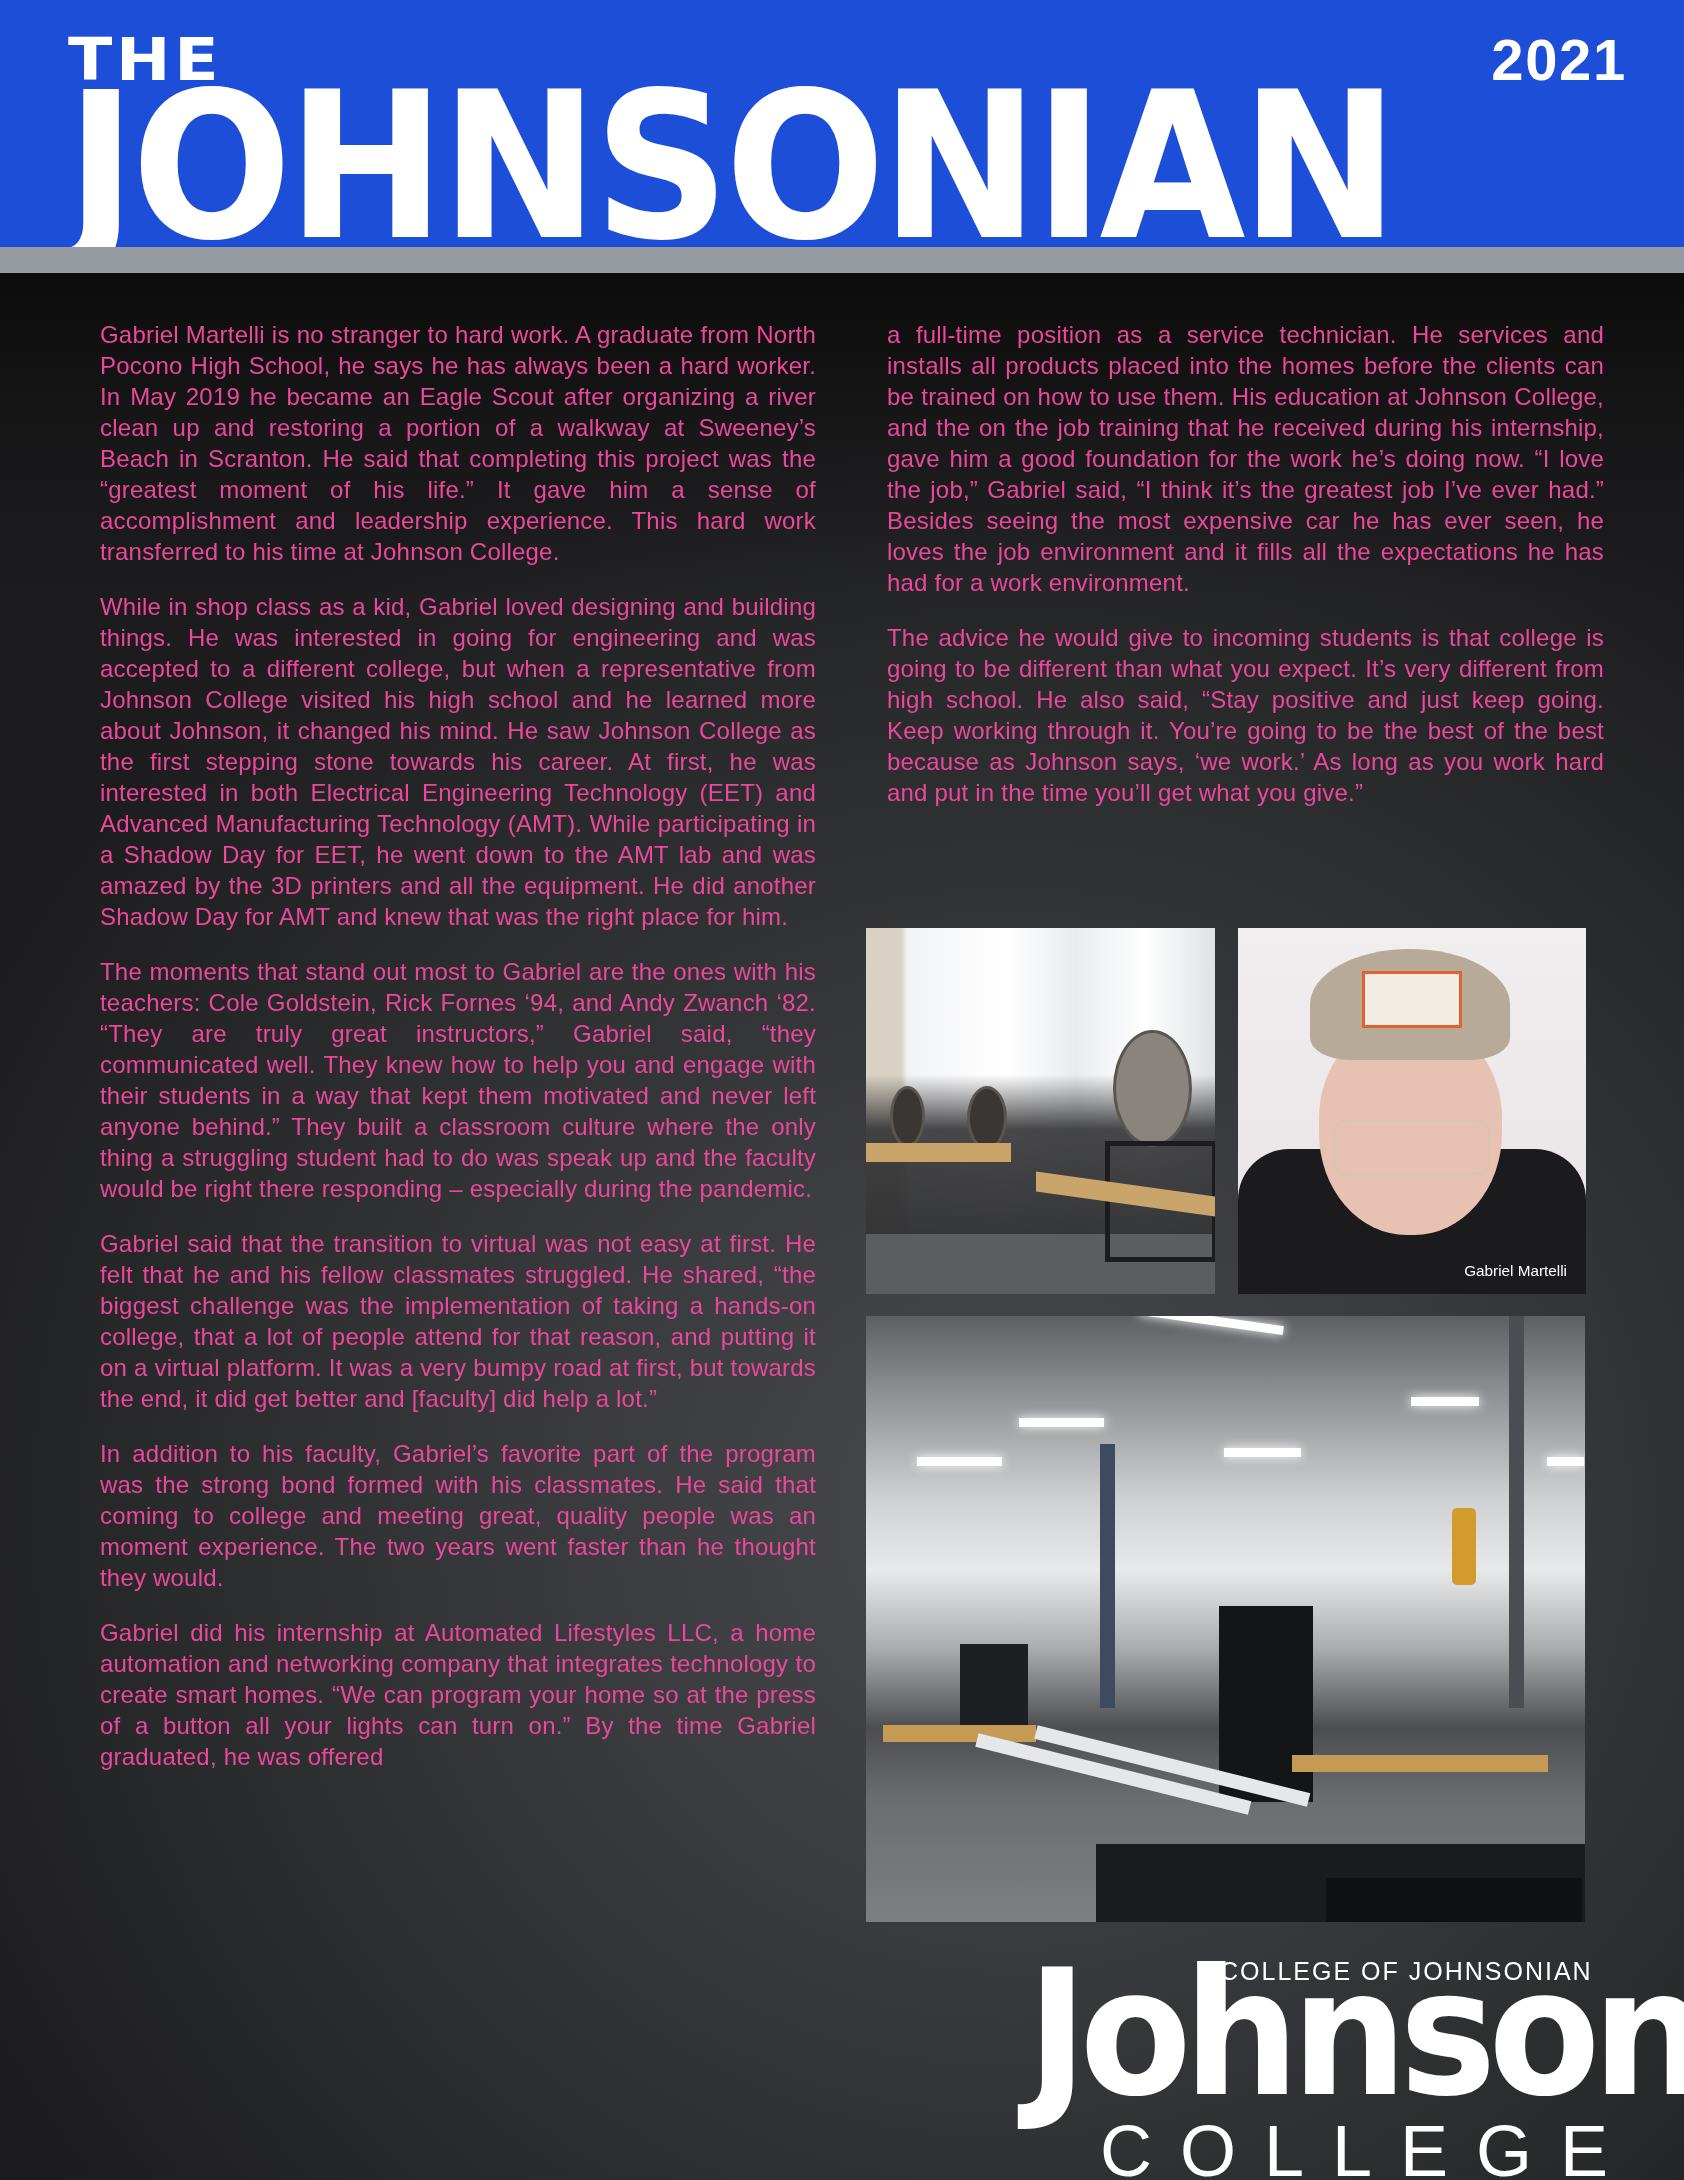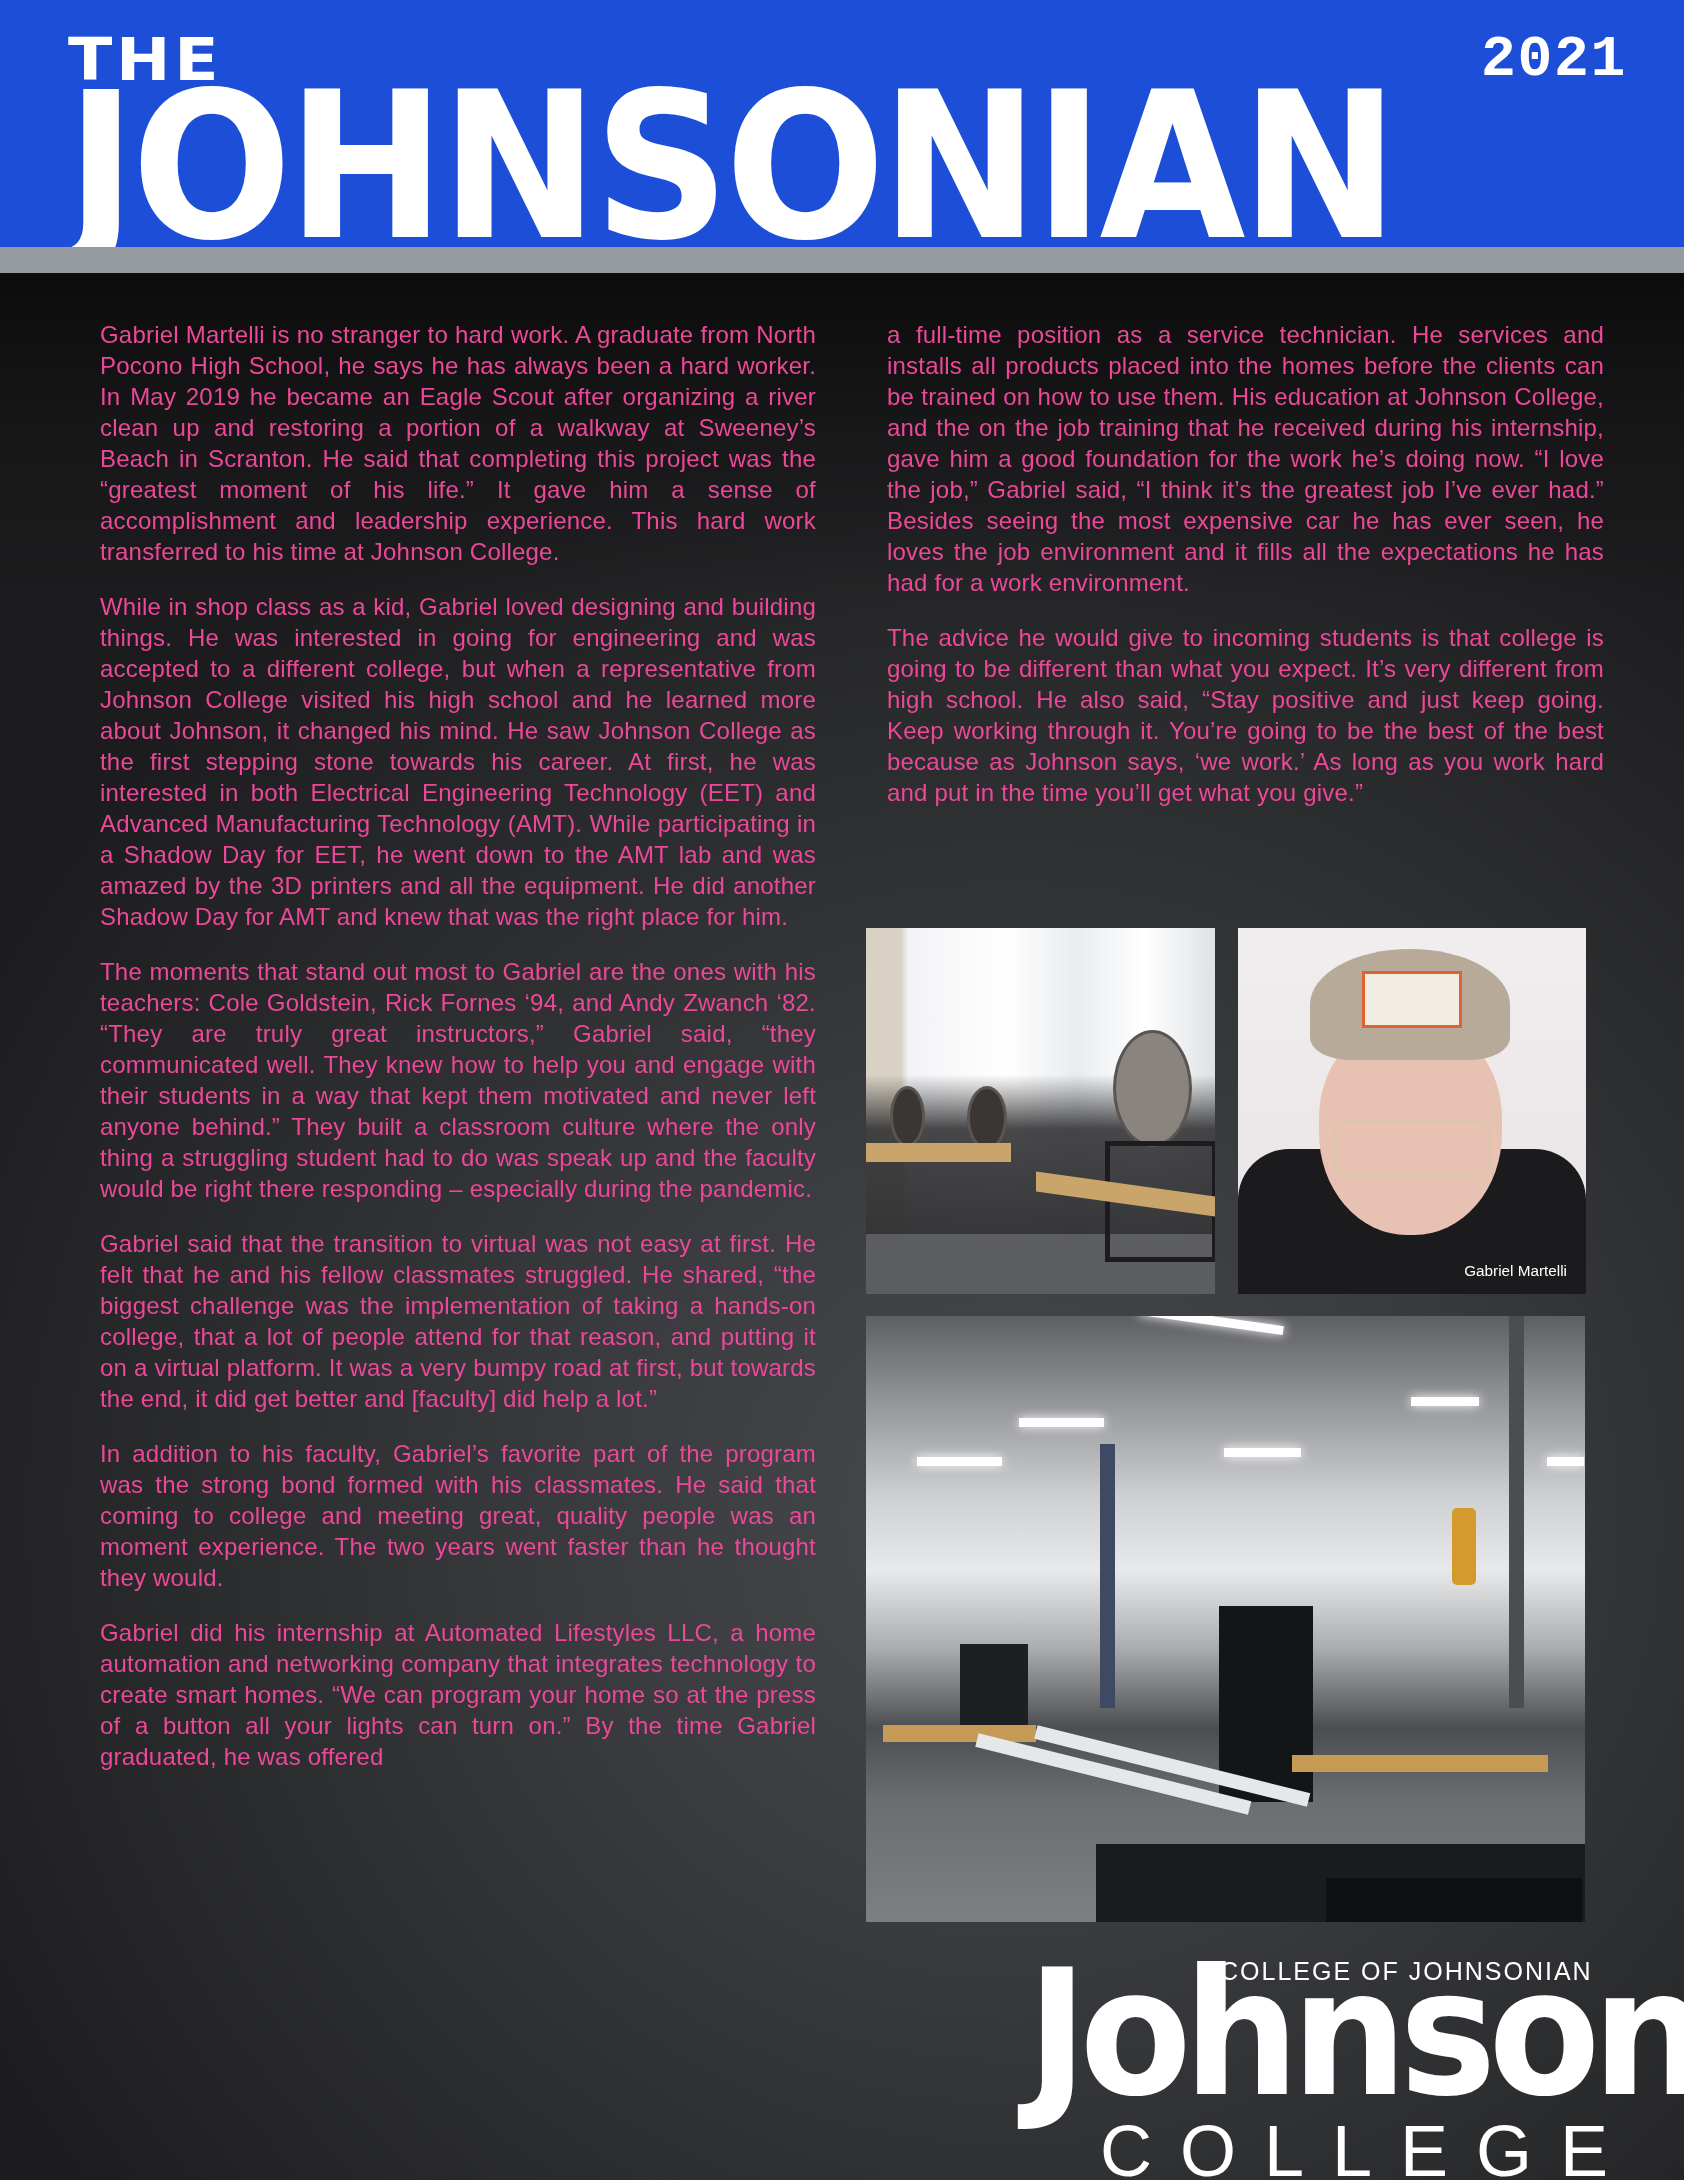--- a/index.html
+++ b/index.html
@@ -22,21 +22,21 @@
     background:#1d4ed8; overflow:hidden;
   }
   .masthead .the {
     position:absolute; left:68px; top:25.6px;
     font-family:"DejaVu Sans", sans-serif; font-weight:bold;
     font-size:58px; line-height:68px; color:#fff; letter-spacing:3.4px;
     transform:scaleX(1.12); transform-origin:left top;
   }
   .masthead .year {
     position:absolute; right:58px; top:25.6px;
-    font-family:Liberation Mono, monospace; font-weight:bold;
+    font-family:Liberation Sans, sans-serif; font-weight:bold;
     font-size:58px; line-height:68px; color:#fff; letter-spacing:1.7px;
   }
   .masthead .title {
     position:absolute; left:66px; top:65px; width:1559px;
     font-family:"DejaVu Sans", sans-serif; font-weight:bold;
     font-size:203px; line-height:204px; color:#fff;
     letter-spacing:-5.1px; white-space:nowrap;
     transform:scaleX(0.93); transform-origin:left top;
   }
   .gray-band {

